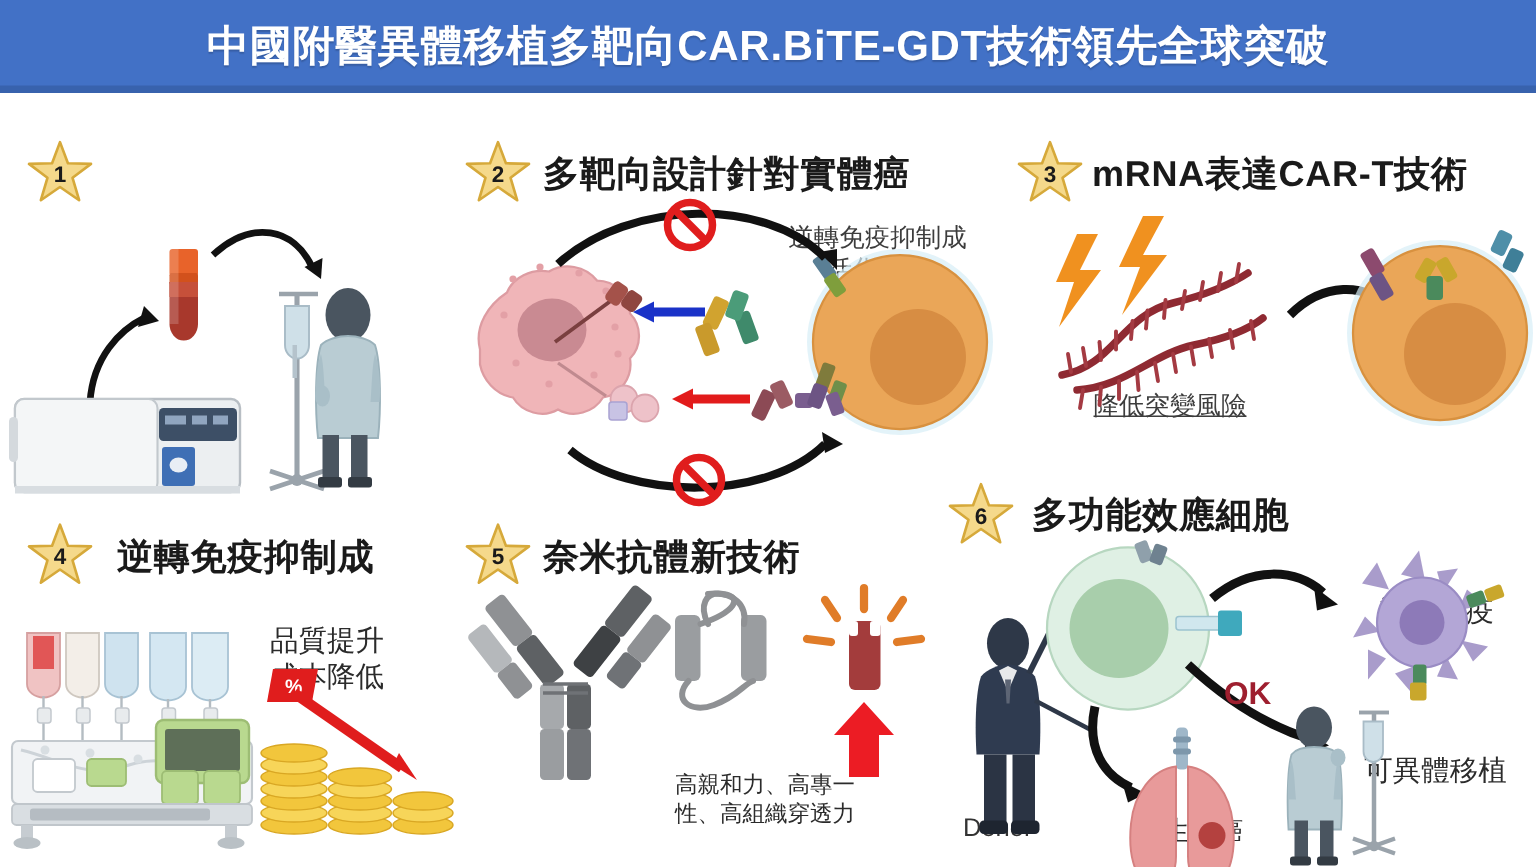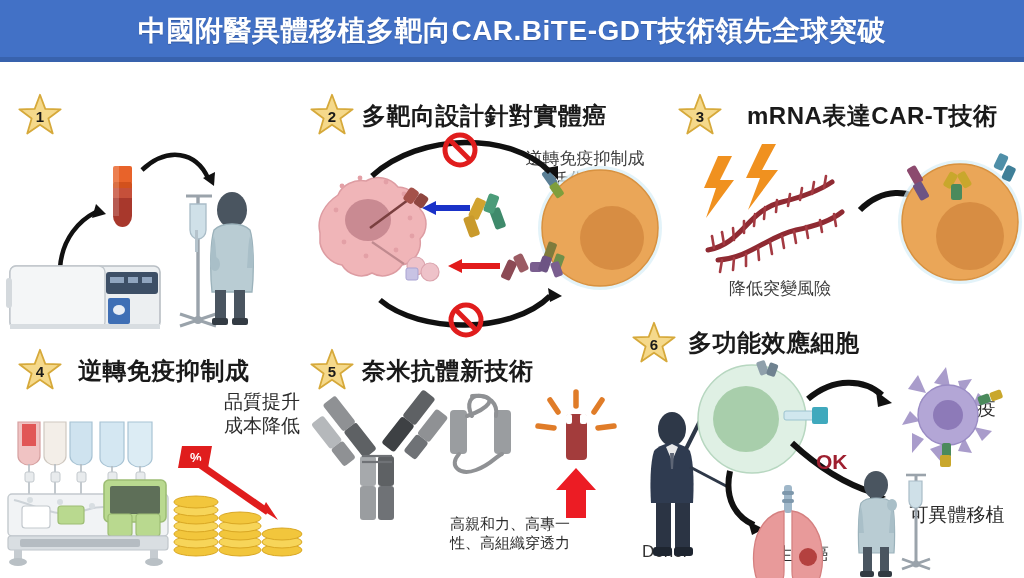--- a/index.html
+++ b/index.html
@@ -220,23 +220,23 @@
     </svg>
   </div>
 
   <div class="panel" style="left:670px;top:70px;width:354px;height:270px;">
     <div class="star-wrap" style="left:8px;top:23px;">
       <svg class="star" viewBox="0 0 100 100">
         <polygon points="50,4 62,36 97,37 69,58 79,92 50,72 21,92 31,58 3,37 38,36" fill="#f5d98b" stroke="#d6a93a" stroke-width="4" stroke-linejoin="round"></polygon>
       </svg>
       <div class="star-num">3</div>
     </div>
-    <div class="panel-title" style="left:58px;top:30px;margin-left:19px;">mRNA表達CAR-T技術</div>
-
-    <div class="caption" style="left:0;top:208px;width:220px;">
+    <div class="panel-title" style="left:58px;top:30px;">mRNA表達CAR-T技術</div>
+
+    <div class="caption" style="left:0;top:190px;width:220px;text-decoration:underline;">
       <div>降低突變風險</div>
     </div>
 
     <svg width="354" height="190" style="position:absolute;left:0;top:62px;">
 
       <g>
         <polygon points="48,24 34,56 46,56 36,86 64,48 50,48 62,24" fill="#f0911f"></polygon>
         <polygon points="92,12 76,46 90,46 78,78 108,38 92,38 106,12" fill="#f0911f"></polygon>
       </g>
 
@@ -292,21 +292,21 @@
 
   <div class="panel" style="left:0;top:330px;width:300px;height:248px;">
     <div class="star-wrap" style="left:18px;top:18px;">
       <svg class="star" viewBox="0 0 100 100">
         <polygon points="50,4 62,36 97,37 69,58 79,92 50,72 21,92 31,58 3,37 38,36" fill="#f5d98b" stroke="#d6a93a" stroke-width="4" stroke-linejoin="round"></polygon>
       </svg>
       <div class="star-num">4</div>
     </div>
     <div class="panel-title" style="left:78px;top:25px;">逆轉免疫抑制成</div>
 
-    <div class="caption dark" style="left:180px;top:60px;width:120px;text-align:right;font-size:19px;">
+    <div class="caption dark" style="left:180px;top:86px;width:120px;text-align:left;font-size:19px;">
       <div>品質提升</div>
       <div>成本降低</div>
     </div>
 
     <svg width="300" height="160" style="position:absolute;left:0;top:80px;">
 
       <g>
         <g>
           <path d="M18,12 h22 v34 a11,9 0 0 1 -22,0 z" fill="#f0c3c3" stroke="#d6a0a0" stroke-width="1.2"></path>
           <rect x="22" y="14" width="14" height="22" fill="#dd3b3b" opacity=".8"></rect>

